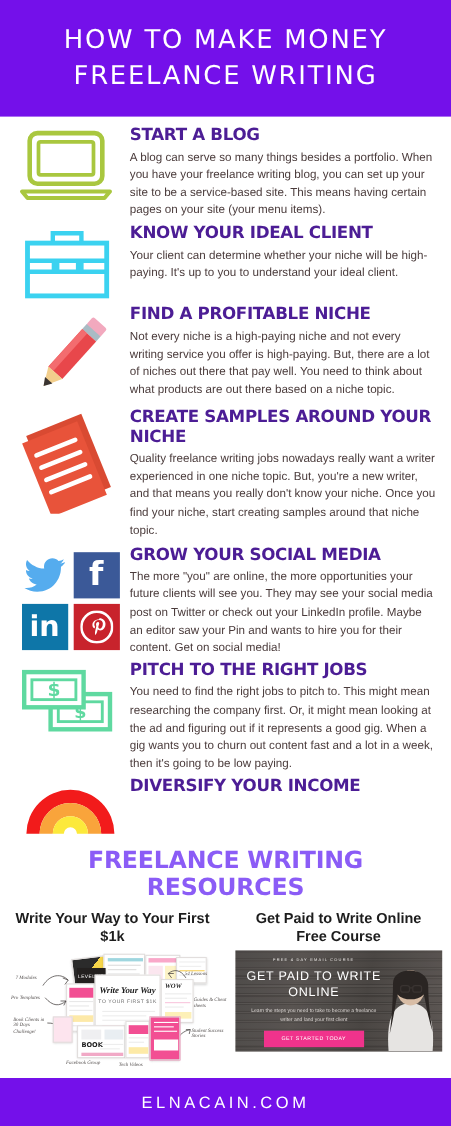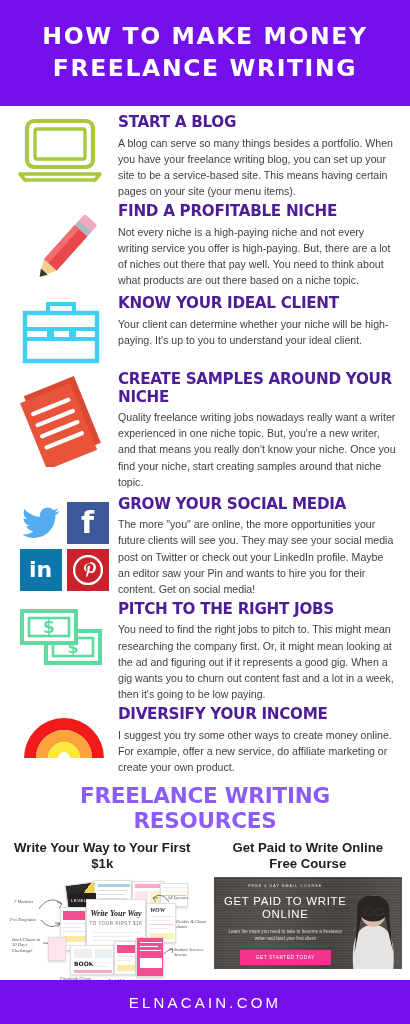--- a/index.html
+++ b/index.html
@@ -21,21 +21,21 @@
     height: 106px;
     display: flex;
     flex-direction: column;
     align-items: center;
     justify-content: center;
     padding: 10px 8px 12px;
   }
   .header-line {
     color: #ffffff;
     font-family: "DejaVu Sans", sans-serif;
-    font-weight: bold;
+    font-weight: normal;
     font-size: 23.5px;
     letter-spacing: 1.6px;
     line-height: 1.38;
     text-align: center;
     white-space: nowrap;
   }
 
   
   .sections {
     padding: 6px 10px 0 10px;
@@ -277,53 +277,53 @@
         <rect x="17" y="11" width="50" height="30" rx="2" ry="2" fill="none" stroke="#A9C73F" stroke-width="3.4"></rect>
         <path d="M2 56 L82 56 L77 62 L7 62 Z" fill="none" stroke="#A9C73F" stroke-width="3.6" stroke-linejoin="round"></path>
       </svg>
     </div>
     <div class="text-col">
       <div class="sec-title">START A BLOG</div>
       <div class="sec-body">A blog can serve so many things besides a portfolio. When you have your freelance writing blog, you can set up your site to be a service-based site. This means having certain pages on your site (your menu items).</div>
     </div>
   </div>
 
+  <div class="section sec-client">
+    <div class="icon-col">
+      <svg class="icon-svg" width="92" height="66" viewBox="0 0 92 66">
+        <path d="M30 14 L30 5 L56 5 L56 14" fill="none" stroke="#3BD2F0" stroke-width="4"></path>
+        <rect x="7" y="14" width="72" height="48" fill="none" stroke="#3BD2F0" stroke-width="4.4"></rect>
+        <line x1="7" y1="30" x2="79" y2="30" stroke="#3BD2F0" stroke-width="4"></line>
+        <line x1="7" y1="40" x2="79" y2="40" stroke="#3BD2F0" stroke-width="4"></line>
+        <rect x="29" y="29" width="7" height="12" fill="#3BD2F0"></rect>
+        <rect x="51" y="29" width="7" height="12" fill="#3BD2F0"></rect>
+      </svg>
+    </div>
+    <div class="text-col">
+      <div class="sec-title">KNOW YOUR IDEAL CLIENT</div>
+      <div class="sec-body">Your client can determine whether your niche will be high-paying. It's up to you to understand your ideal client.</div>
+    </div>
+  </div>
+
   <div class="section sec-niche">
     <div class="icon-col">
       <svg class="icon-svg" width="92" height="84" viewBox="0 0 92 84">
         <g transform="rotate(42 46 42)">
           <rect x="38" y="2" width="17" height="10" rx="2" fill="#F2A9BE"></rect>
           <rect x="38" y="11" width="17" height="6" fill="#A9BBC4"></rect>
           <rect x="38" y="17" width="17" height="46" fill="#E8474B"></rect>
           <rect x="38" y="17" width="6" height="46" fill="#F36C6F"></rect>
           <path d="M38 63 L55 63 L46.5 79 Z" fill="#F2CE8C"></path>
           <path d="M42 72 L51 72 L46.5 79 Z" fill="#3A3432"></path>
         </g>
       </svg>
     </div>
     <div class="text-col">
       <div class="sec-title">FIND A PROFITABLE NICHE</div>
       <div class="sec-body">Not every niche is a high-paying niche and not every writing service you offer is high-paying. But, there are a lot of niches out there that pay well. You need to think about what products are out there based on a niche topic.</div>
-    </div>
-  </div>
-
-  <div class="section sec-client">
-    <div class="icon-col">
-      <svg class="icon-svg" width="92" height="66" viewBox="0 0 92 66">
-        <path d="M30 14 L30 5 L56 5 L56 14" fill="none" stroke="#3BD2F0" stroke-width="4"></path>
-        <rect x="7" y="14" width="72" height="48" fill="none" stroke="#3BD2F0" stroke-width="4.4"></rect>
-        <line x1="7" y1="30" x2="79" y2="30" stroke="#3BD2F0" stroke-width="4"></line>
-        <line x1="7" y1="40" x2="79" y2="40" stroke="#3BD2F0" stroke-width="4"></line>
-        <rect x="29" y="29" width="7" height="12" fill="#3BD2F0"></rect>
-        <rect x="51" y="29" width="7" height="12" fill="#3BD2F0"></rect>
-      </svg>
-    </div>
-    <div class="text-col">
-      <div class="sec-title">KNOW YOUR IDEAL CLIENT</div>
-      <div class="sec-body">Your client can determine whether your niche will be high-paying. It's up to you to understand your ideal client.</div>
     </div>
   </div>
 
   <div class="section sec-samples">
     <div class="icon-col">
       <svg class="icon-svg" width="92" height="92" viewBox="0 0 92 92">
         <g transform="rotate(-22 46 46)">
           <rect x="18" y="8" width="54" height="72" fill="#D94A32"></rect>
           <rect x="12" y="13" width="54" height="72" fill="#E8533A"></rect>
           <g stroke="#ffffff" stroke-width="4.2" stroke-linecap="round">
@@ -346,21 +346,21 @@
       <div class="social-grid">
         <div class="soc soc-tw">
           <svg width="38" height="32" viewBox="0 0 38 32">
             <path d="M37 4.2c-1.4.6-2.8 1-4.3 1.2 1.5-.9 2.7-2.4 3.3-4.1-1.5.9-3.1 1.5-4.8 1.8C29.8 1.5 27.8.6 25.6.6c-4.2 0-7.6 3.4-7.6 7.6 0 .6.1 1.2.2 1.7C12 9.6 6.4 6.6 2.6 2 2 3.1 1.6 4.4 1.6 5.8c0 2.6 1.3 4.9 3.4 6.3-1.2 0-2.4-.4-3.4-.9v.1c0 3.7 2.6 6.8 6.1 7.5-.6.2-1.3.3-2 .3-.5 0-1 0-1.4-.1 1 3 3.8 5.2 7.1 5.3-2.6 2-5.9 3.3-9.4 3.3-.6 0-1.2 0-1.8-.1 3.4 2.2 7.4 3.4 11.6 3.4 14 0 21.6-11.6 21.6-21.6v-1c1.5-1 2.8-2.4 3.8-3.9z" fill="#55ACEE"></path>
           </svg>
         </div>
         <div class="soc soc-fb">
           <span class="soc-glyph" style="font-size:30px;">f</span>
         </div>
         <div class="soc soc-li">
-          <span class="soc-glyph" style="font-size:22px;text-align:center;">in</span>
+          <span class="soc-glyph" style="font-size:26px;text-align:center;">in</span>
         </div>
         <div class="soc soc-pi">
           <svg width="30" height="30" viewBox="0 0 30 30">
             <circle cx="15" cy="15" r="14" fill="none" stroke="#ffffff" stroke-width="2.4"></circle>
             <path d="M16.6 8.2c-3.4 0-5.6 2.2-5.6 4.9 0 1.3.6 2.6 1.7 3.1.2.1.3 0 .4-.2l.3-1c.1-.2 0-.3-.1-.5-.4-.5-.6-1.1-.6-1.8 0-2.2 1.6-4.1 4.2-4.1 2.3 0 3.6 1.4 3.6 3.3 0 2.5-1.1 4.6-2.7 4.6-.9 0-1.6-.8-1.4-1.7.3-1.1.8-2.3.8-3.1 0-.7-.4-1.3-1.2-1.3-.9 0-1.7 1-1.7 2.3 0 .8.3 1.4.3 1.4l-1.1 4.8c-.3 1.4-.1 3.2 0 3.3 0 .1.2.1.2 0 .1-.1 1.2-1.5 1.6-2.9l.6-2.3c.3.6 1.2 1.1 2.2 1.1 2.9 0 4.8-2.6 4.8-6.1 0-2.6-2.2-5-5.3-5z" fill="#ffffff"></path>
           </svg>
         </div>
       </div>
     </div>
     <div class="text-col">
@@ -389,21 +389,20 @@
   <div class="section sec-diversify">
     <div class="icon-col">
       <svg class="icon-svg" width="92" height="52" viewBox="0 0 92 52">
         <path d="M6 48 A40 40 0 0 1 86 48 L74 48 A28 28 0 0 0 18 48 Z" fill="#F21B1B"></path>
         <path d="M18 48 A28 28 0 0 1 74 48 L62 48 A16 16 0 0 0 30 48 Z" fill="#F9A43B"></path>
         <path d="M30 48 A16 16 0 0 1 62 48 L52 48 A6 6 0 0 0 40 48 Z" fill="#FCE93B"></path>
       </svg>
     </div>
     <div class="text-col">
       <div class="sec-title">DIVERSIFY YOUR INCOME</div>
-      <div class="sec-body">I suggest you try some other ways to create money online. For example, offer a new service, do affiliate marketing or create your own product.</div>
     </div>
   </div>
 
 </div>
 
 <div class="resources">
   <div class="res-title">FREELANCE WRITING RESOURCES</div>
 
   <div class="res-row">
 

